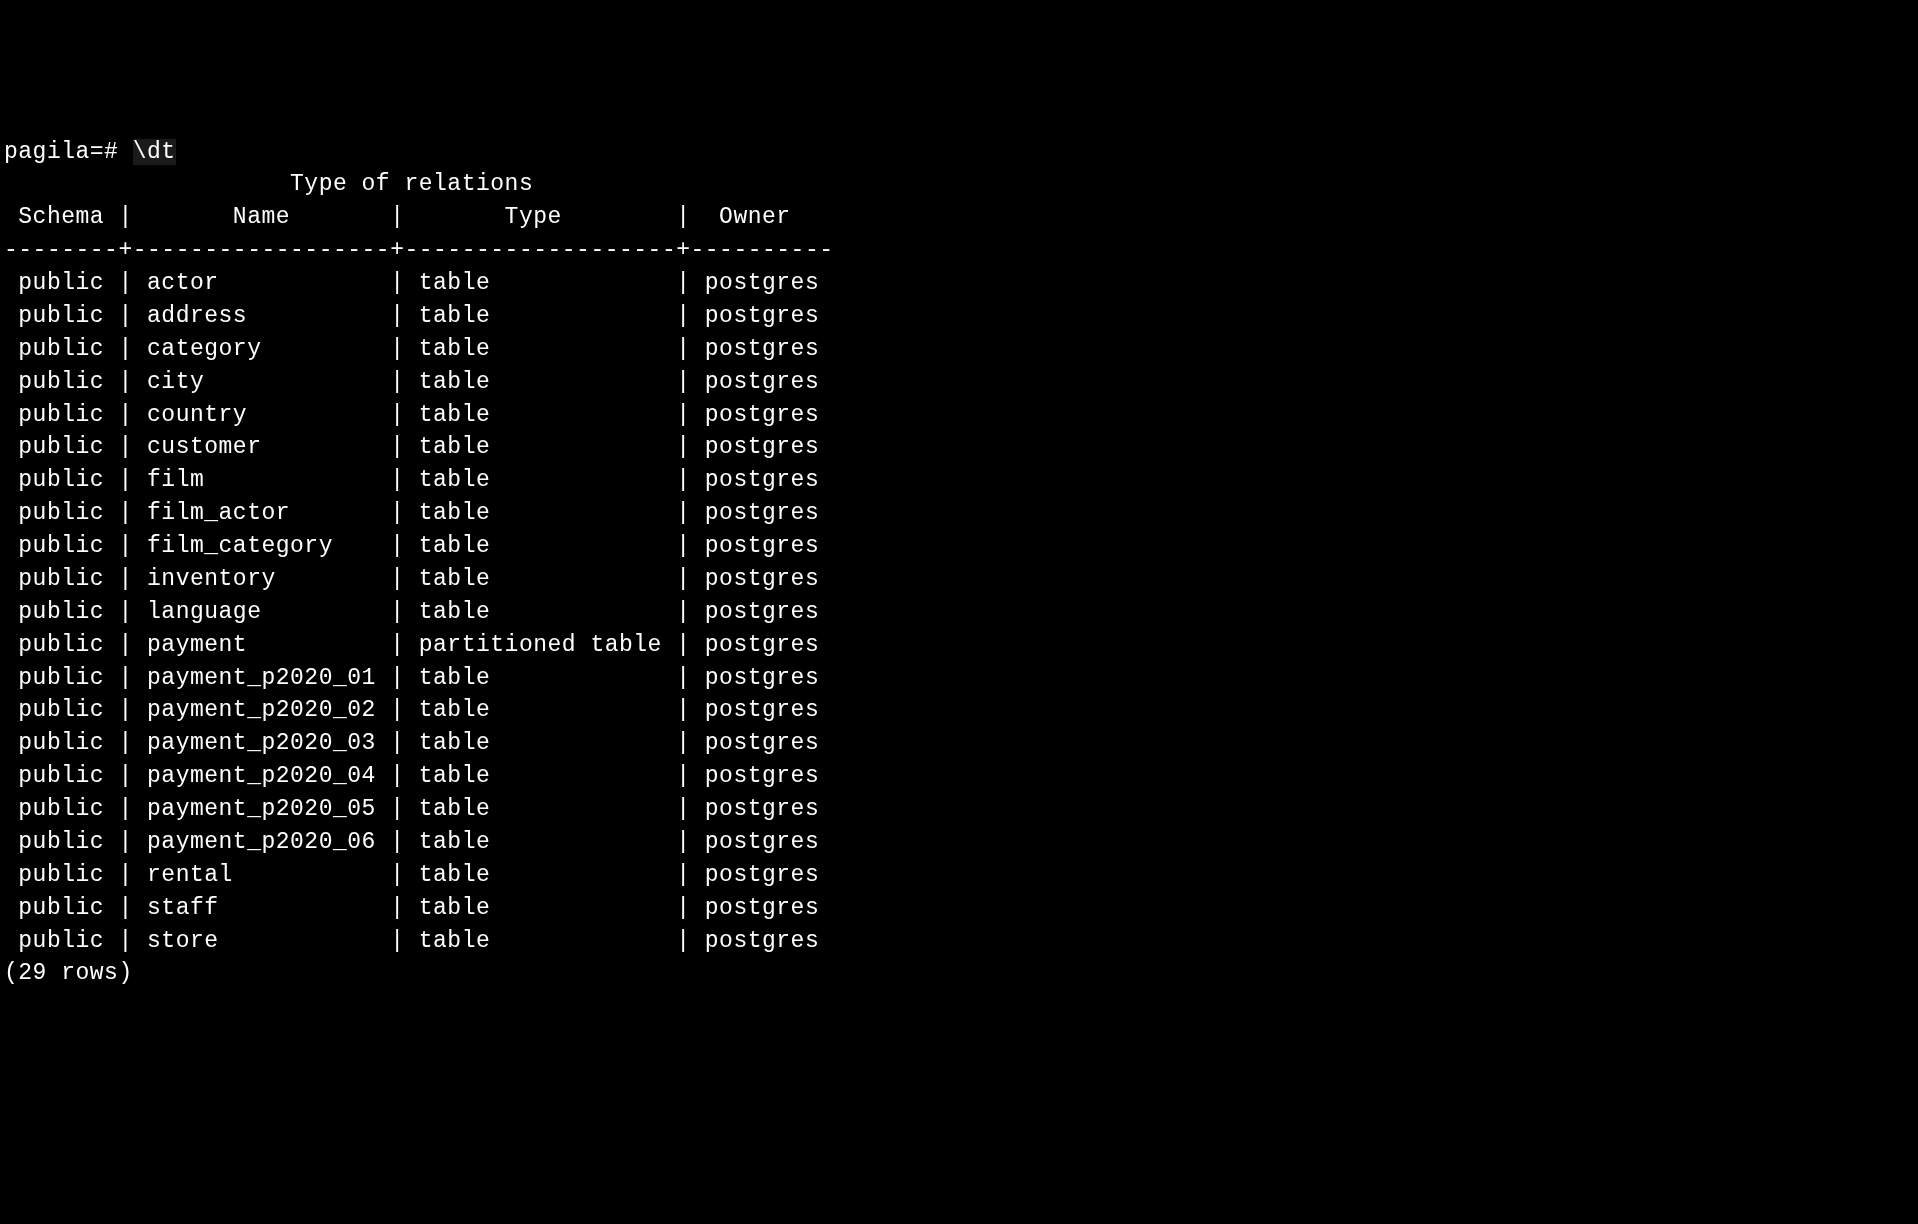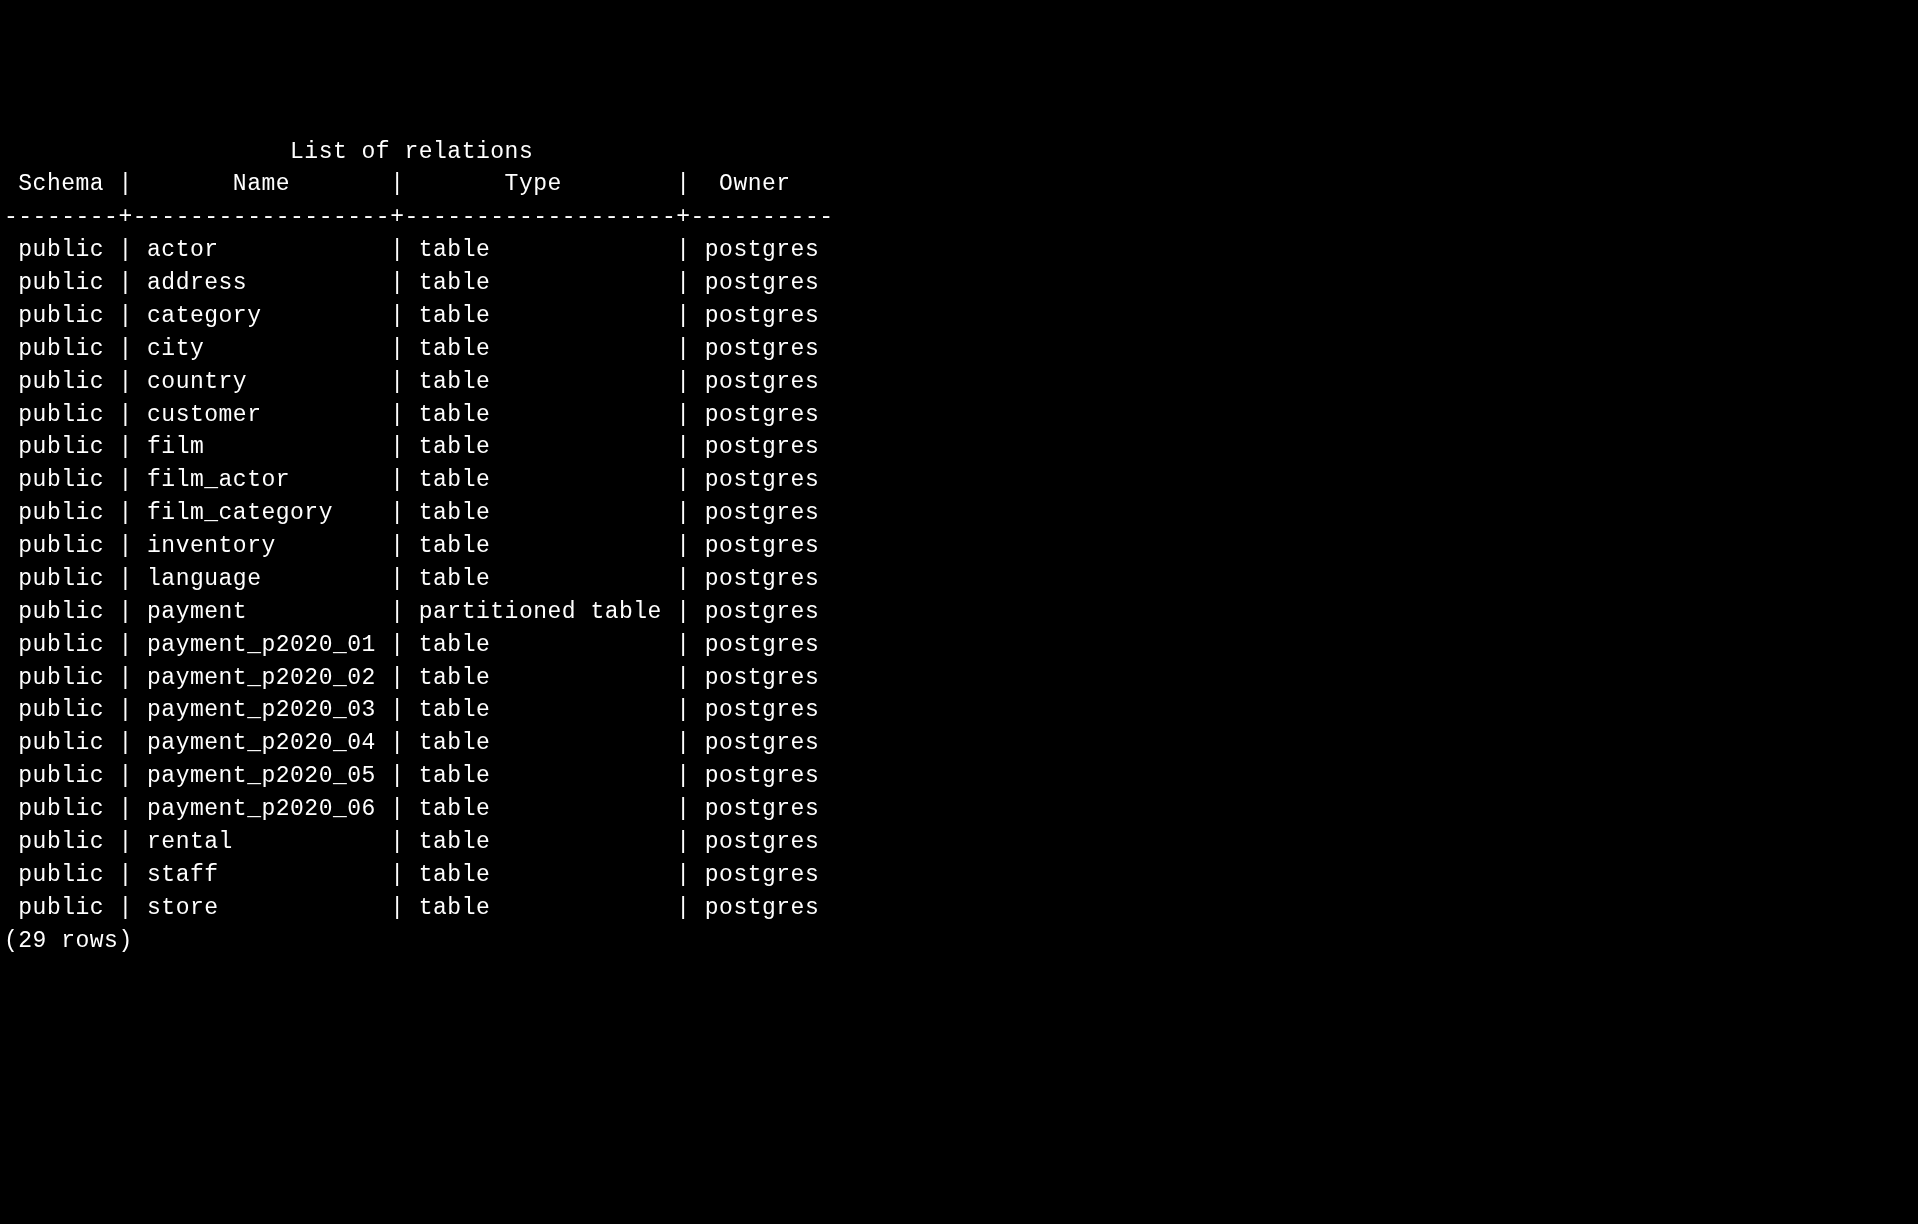--- a/index.html
+++ b/index.html
@@ -28,21 +28,21 @@
     }
     .command-highlight {
       background-color: #1a1a1a;
     }
   </style>
 </head>
 <body>
 
 
 
-<div class="terminal"><span id="title-line">                    List of relations                     </span>
+<div class="terminal"><span class="prompt-line"><span>pagila=# </span><span class="command-highlight">\dt</span></span><span id="title-line">                    Type of relations                     </span>
 <span id="header-line"> Schema |       Name       |       Type        |  Owner   </span>
 <span id="sep-line">--------+------------------+-------------------+----------</span>
 <span id="rows-block"> public | actor            | table             | postgres 
  public | address          | table             | postgres 
  public | category         | table             | postgres 
  public | city             | table             | postgres 
  public | country          | table             | postgres 
  public | customer         | table             | postgres 
  public | film             | table             | postgres 
  public | film_actor       | table             | postgres 

